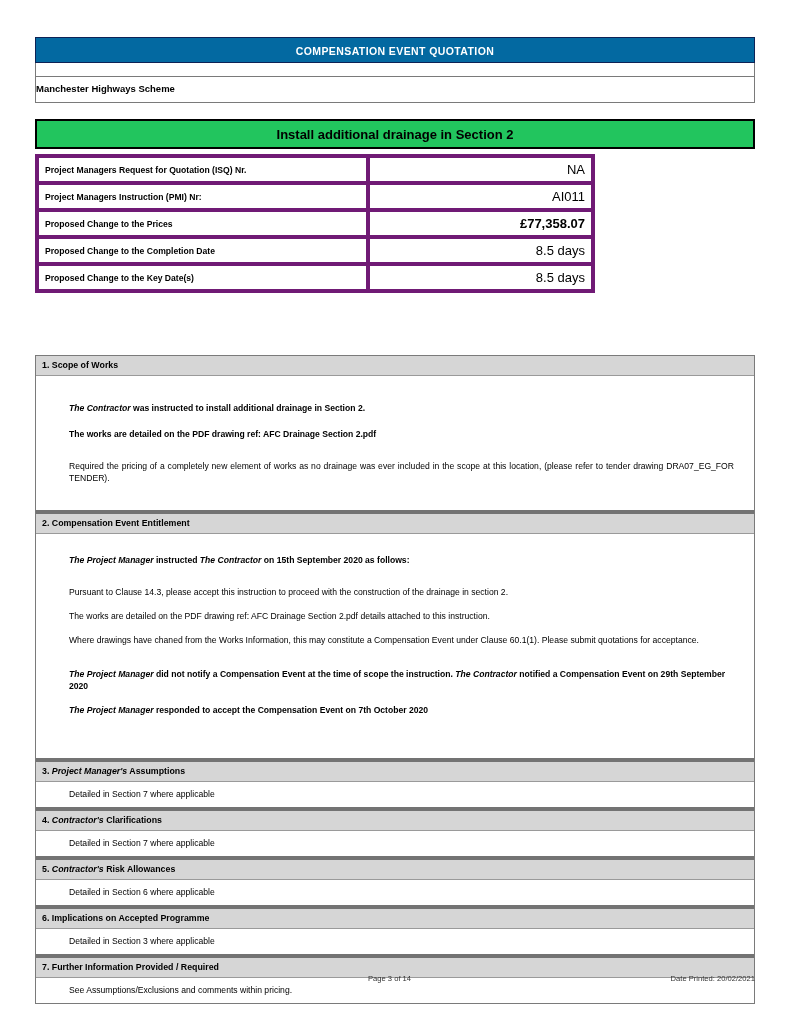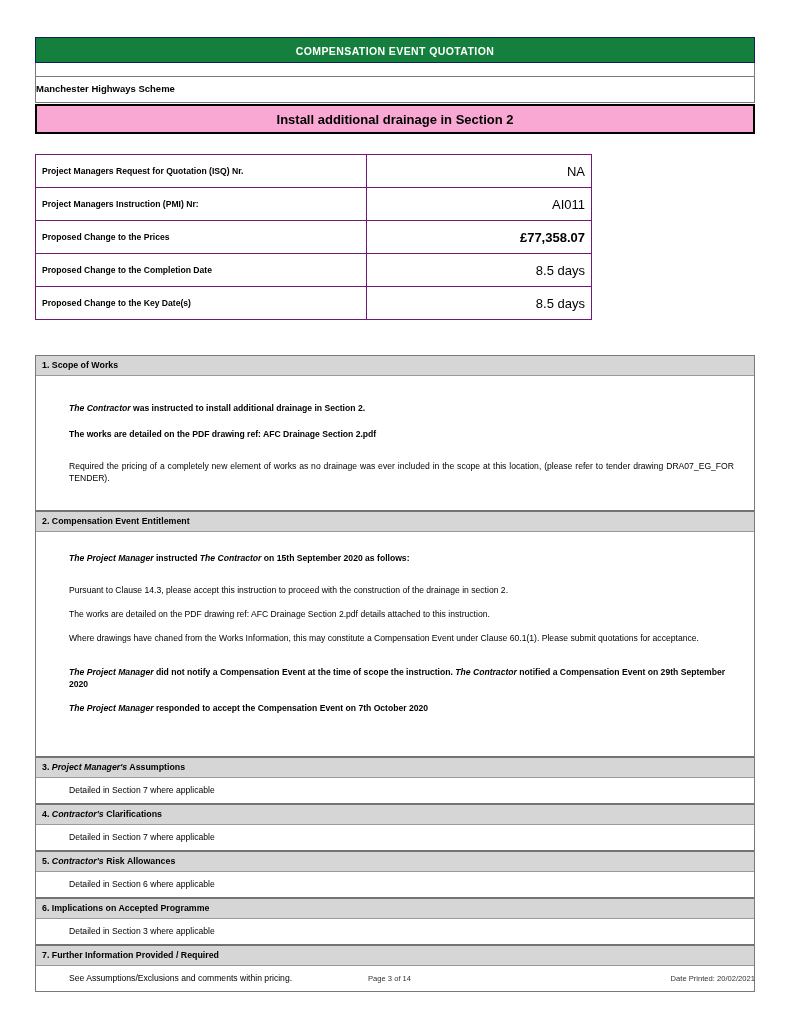--- a/index.html
+++ b/index.html
@@ -24,21 +24,21 @@
   }
 
   
   .doc-frame {
     position: absolute;
     left: 35px;
     top: 37px;
     width: 720px;
   }
   .banner-main {
-    background: #15803d;
+    background: #0369a1;
     color: #ffffff;
     font-size: 10.5px;
     font-weight: bold;
     letter-spacing: .4px;
     text-align: center;
     padding: 7px 0 7px 0;
     border: 1px solid #0d2255;
     box-sizing: border-box;
     height: 26px;
     line-height: 12px;
@@ -66,43 +66,43 @@
     background: #ffffff;
     border: 1px solid #7a7a7a;
     border-top: none;
     box-sizing: border-box;
     height: 26px;
     line-height: 24px;
     font-size: 9.5px;
     font-weight: bold;
   }
   .row-title {
-    background: #f9a8d4;
+    background: #22c55e;
     border: 2px solid #000000;
     box-sizing: border-box;
     height: 30px;
     line-height: 27px;
     text-align: center;
     font-size: 13px;
     font-weight: bold;
-    margin-top: 1px;
+    margin-top: 16px;
   }
 
   
   .details {
     position: absolute;
     left: 35px;
     top: 154px;
     width: 556px;
     border-collapse: collapse;
     table-layout: fixed;
   }
   .details td {
-    border: 1px solid #701a75;
-    height: 33px;
+    border: 4px solid #701a75;
+    height: 27px;
     box-sizing: border-box;
     padding: 0 6px;
     vertical-align: middle;
   }
   .details td.lbl {
     width: 331px;
     font-size: 8.6px;
     font-weight: bold;
     text-align: left;
   }
@@ -124,21 +124,21 @@
     top: 355px;
     width: 720px;
     border: 1px solid #7a7a7a;
     box-sizing: border-box;
   }
   .sec-head {
     background: #d6d6d6;
     font-size: 8.8px;
     font-weight: bold;
     padding: 4px 0 4px 6px;
-    border-top: 2px solid #737373;
+    border-top: 4px solid #737373;
     border-bottom: 1px solid #9a9a9a;
     box-sizing: border-box;
     line-height: 11px;
   }
   .sec-head:first-child { border-top: none; }
   .sec-head .it { font-style: italic; }
 
   .sec-body {
     background: #ffffff;
     padding: 0;

